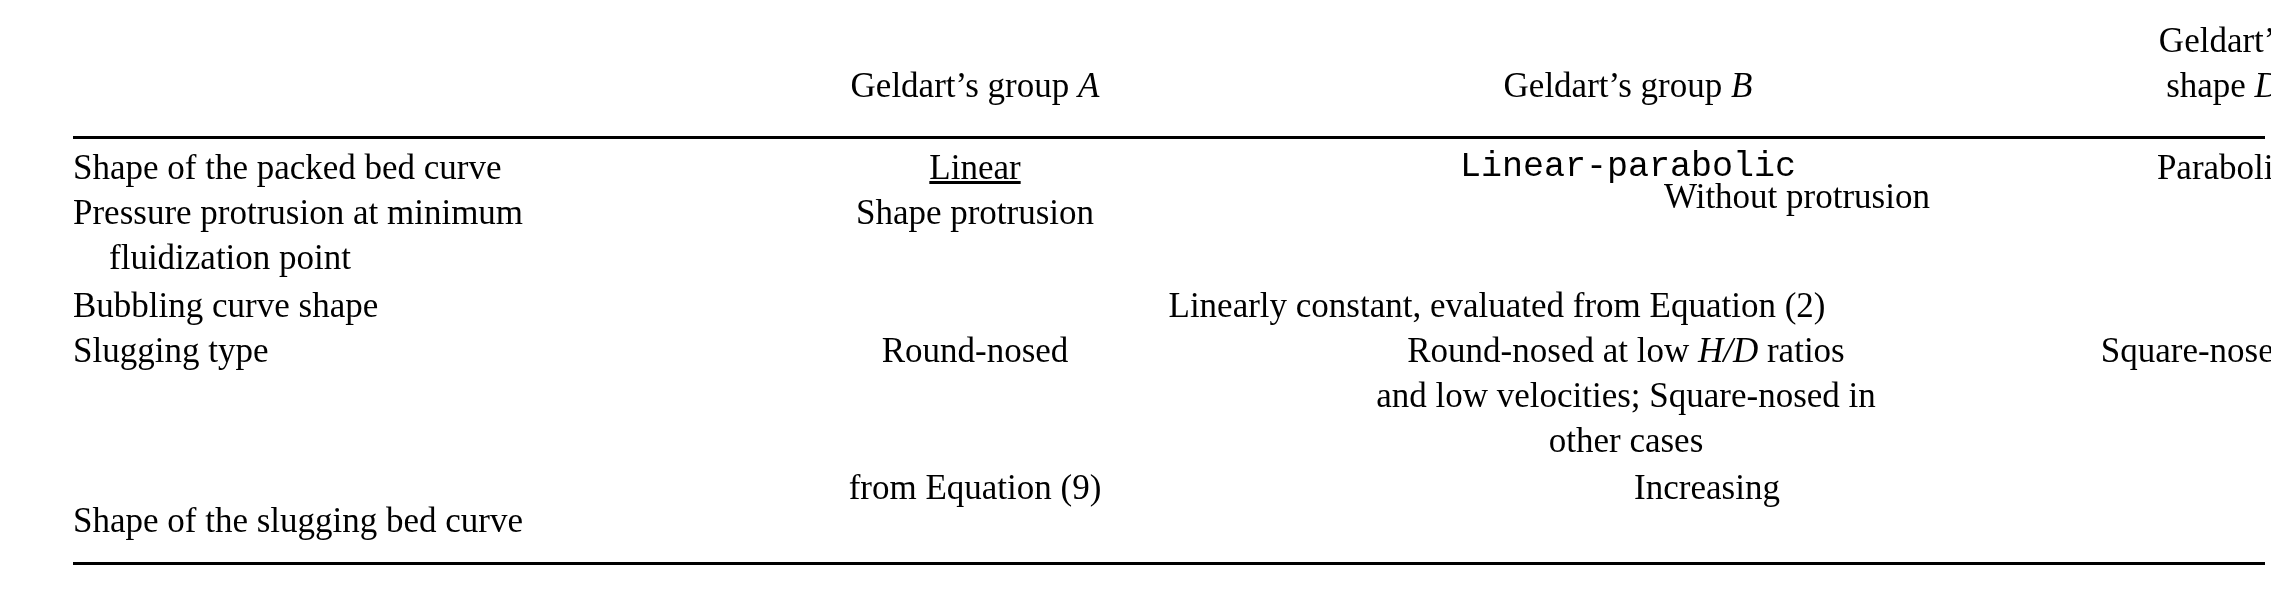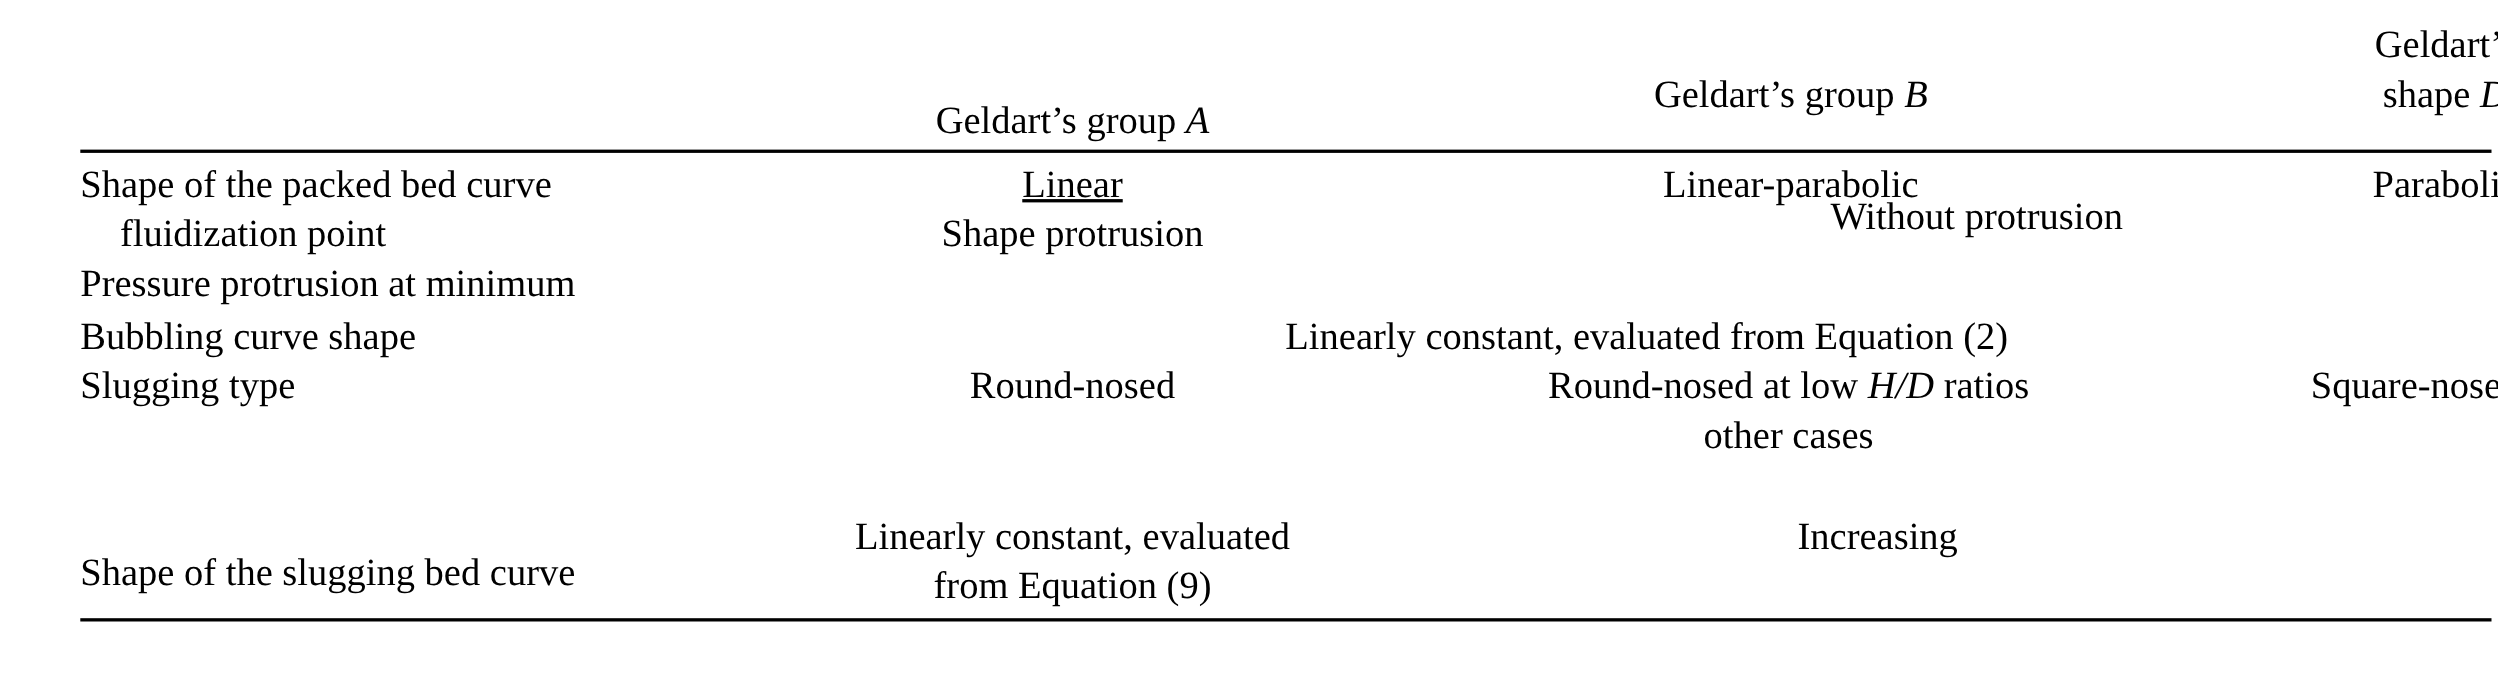--- a/index.html
+++ b/index.html
@@ -8,53 +8,53 @@
   .t { position:absolute; font-size:35px; line-height:45px; white-space:nowrap; }
   .c { transform:translateX(-50%); text-align:center; }
   .rule { position:absolute; left:73px; width:2192px; background:#000; }
   i { font-style:italic; }
 </style>
 </head>
 <body>
 
 <div>
 
-  <div class="t c" style="left:975px; top:63px;margin-top:24px;"><span>Geldart’s group </span><i>A</i></div>
+  <div class="t c" style="left:975px; top:63px;"><span>Geldart’s group </span><i>A</i></div>
   <div class="t c" style="left:1628px; top:63px;"><span>Geldart’s group </span><i>B</i></div>
   <div class="t c" style="left:2223px; top:18px;">
       <div>Geldart’s</div>
       <div><span>shape </span><i>D</i></div>
     </div>
 
   <div class="rule" style="top:136px; height:3px;"></div>
 
   <div class="t" style="left:73px; top:145px;">Shape of the packed bed curve</div>
   <div class="t c" style="left:975px; top:145px;text-decoration:underline;">Linear</div>
-  <div class="t c" style="left:1628px; top:145px;">Linear-parabolic</div>
+  <div class="t c" style="left:1628px; top:145px;font-family:Liberation Mono, monospace;">Linear-parabolic</div>
   <div class="t c" style="left:2223px; top:145px;">Parabolic</div>
 
   <div class="t" style="left:73px; top:190px;">
+      <div>Pressure protrusion at minimum</div>
       <div style="padding-left:36px;">fluidization point</div>
-      <div>Pressure protrusion at minimum</div>
     </div>
   <div class="t c" style="left:975px; top:190px;">Shape protrusion</div>
   <div class="t c" style="left:1797px; top:174px;">Without protrusion</div>
 
   <div class="t" style="left:73px; top:283px;">Bubbling curve shape</div>
   <div class="t c" style="left:1497px; top:283px;">Linearly constant, evaluated from Equation (2)</div>
 
   <div class="t" style="left:73px; top:328px;">Slugging type</div>
   <div class="t c" style="left:975px; top:328px;">Round-nosed</div>
   <div class="t c" style="left:1626px; top:328px;">
     <div><span>Round-nosed at low </span><i>H/D</i><span> ratios</span></div>
+    <div>and low velocities; Square-nosed in</div>
     <div>other cases</div>
   </div>
   <div class="t c" style="left:2196px; top:328px;">Square-nosed</div>
 
   <div class="t" style="left:73px; top:465px;margin-top:33px;">Shape of the slugging bed curve</div>
   <div class="t c" style="left:975px; top:465px;">
-      <div>Linearly constant, evaluated</div>
       <div>from Equation (9)</div>
     </div>
   <div class="t c" style="left:1707px; top:465px;">Increasing</div>
 
   <div class="rule" style="top:562px; height:3px;"></div>
 </div>
 
 </body></html>

